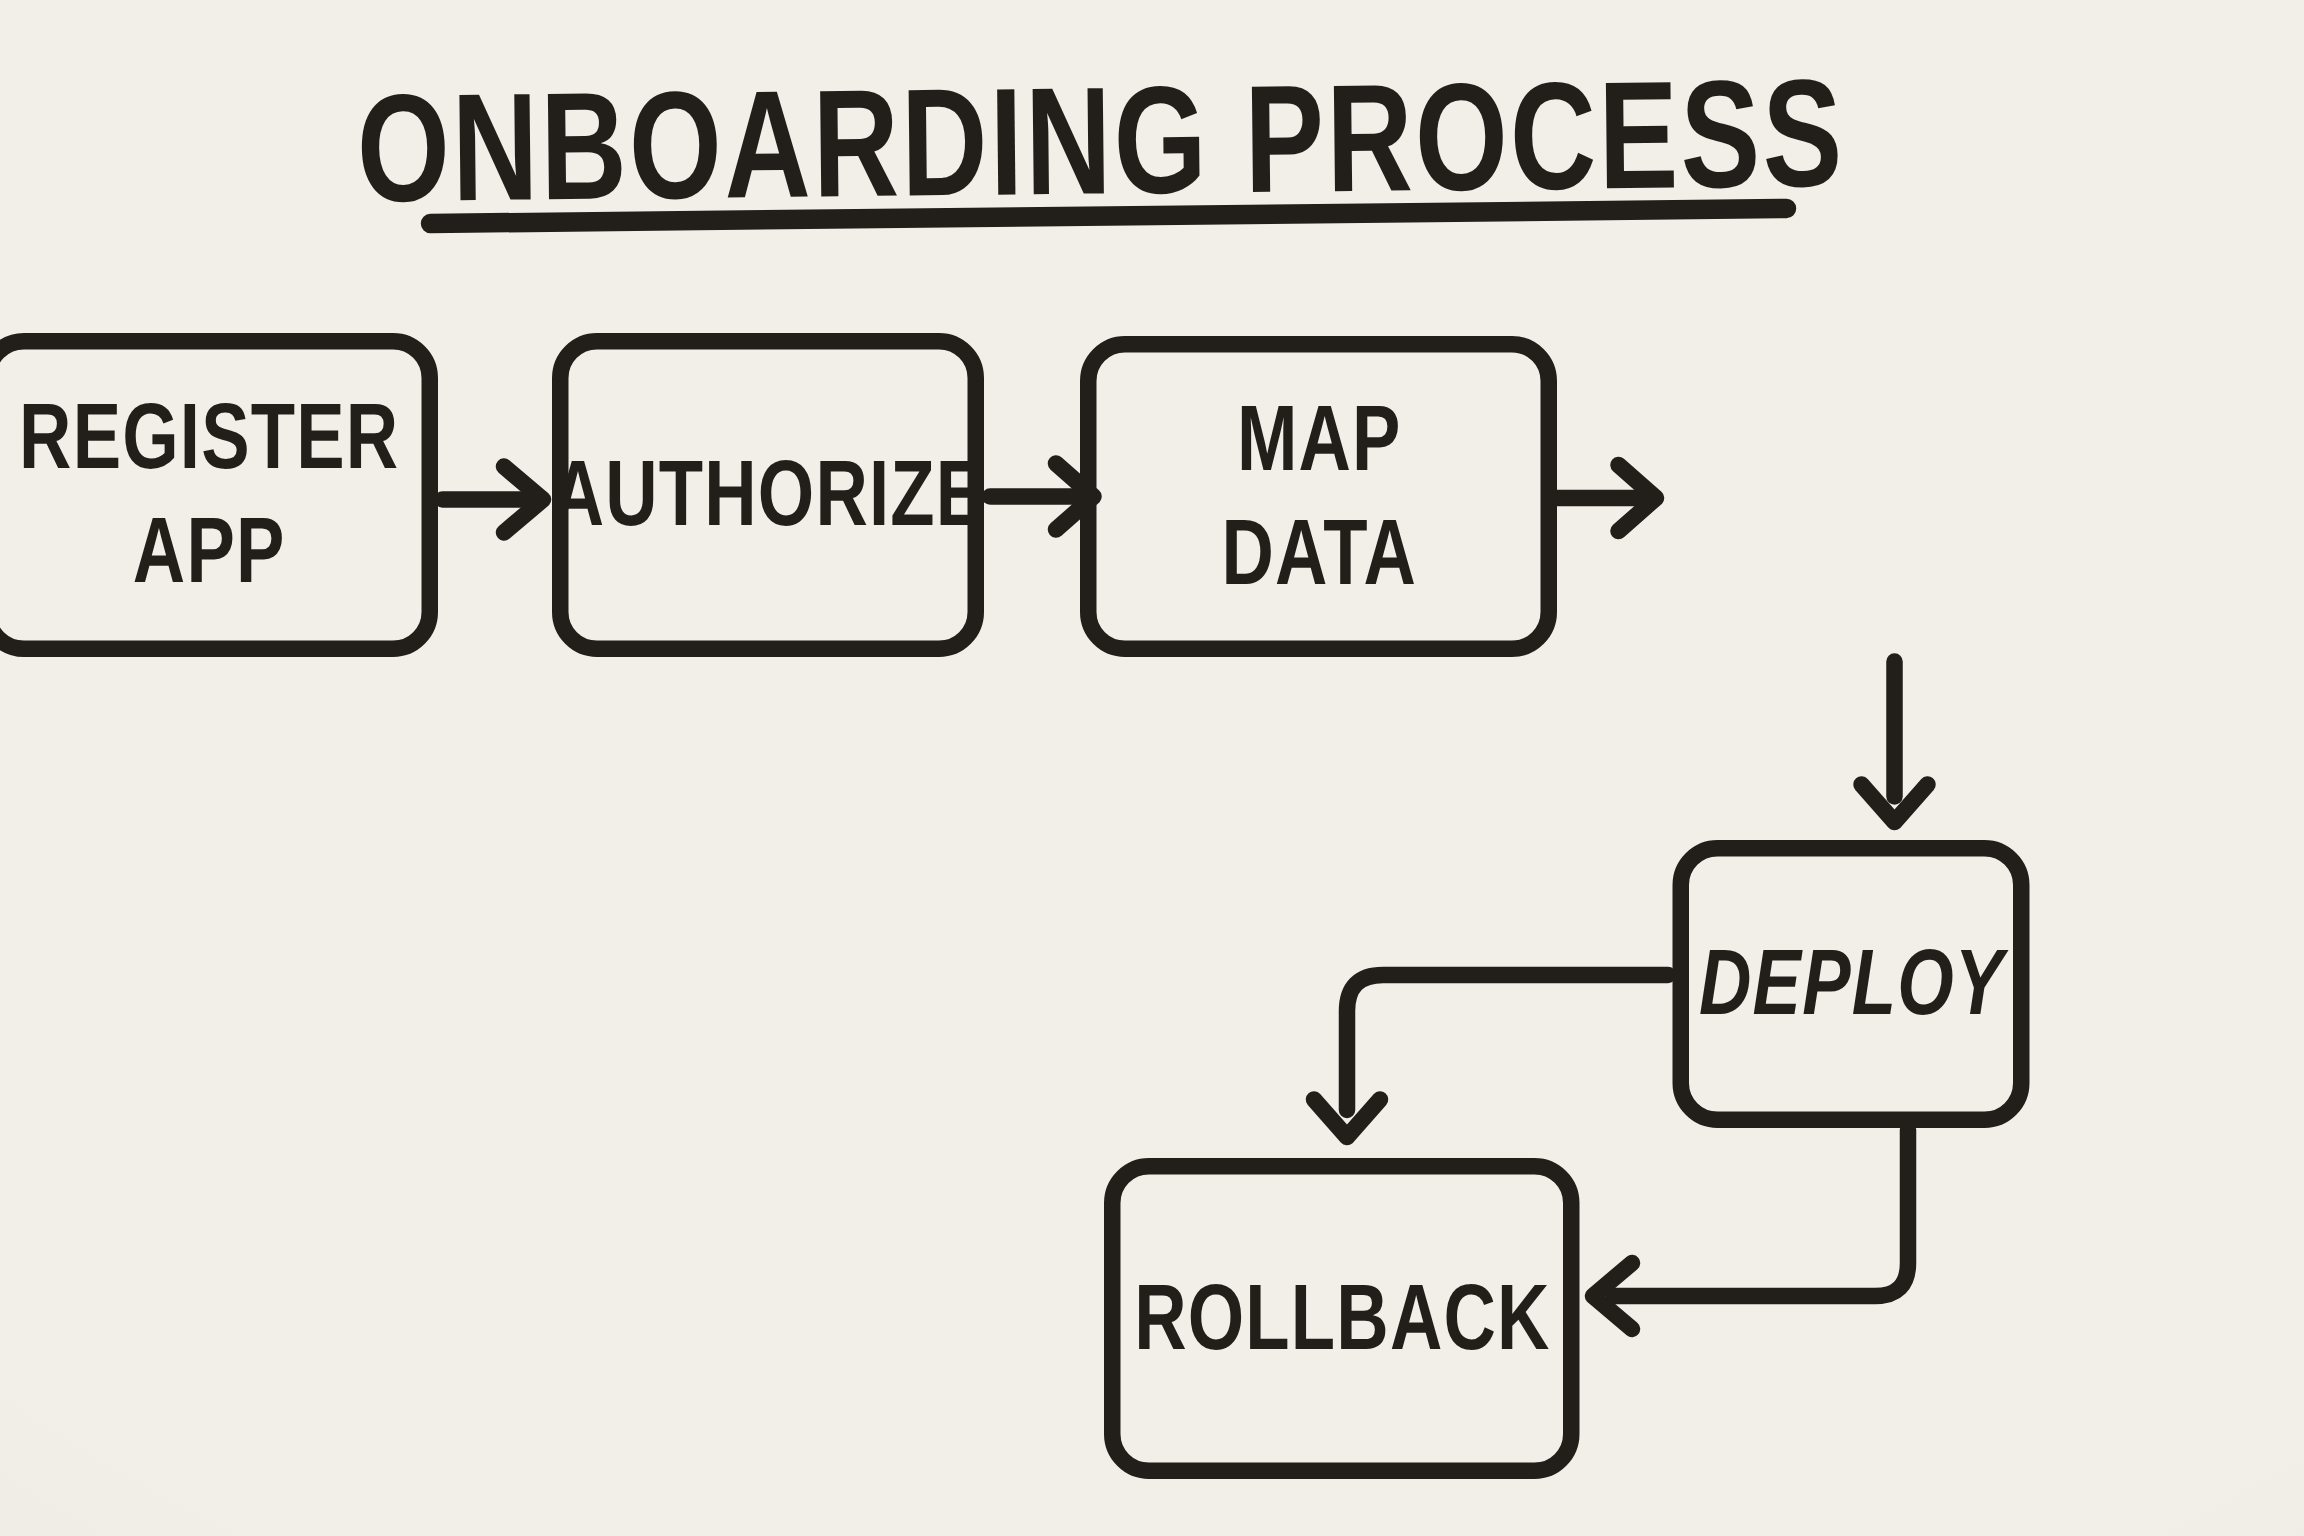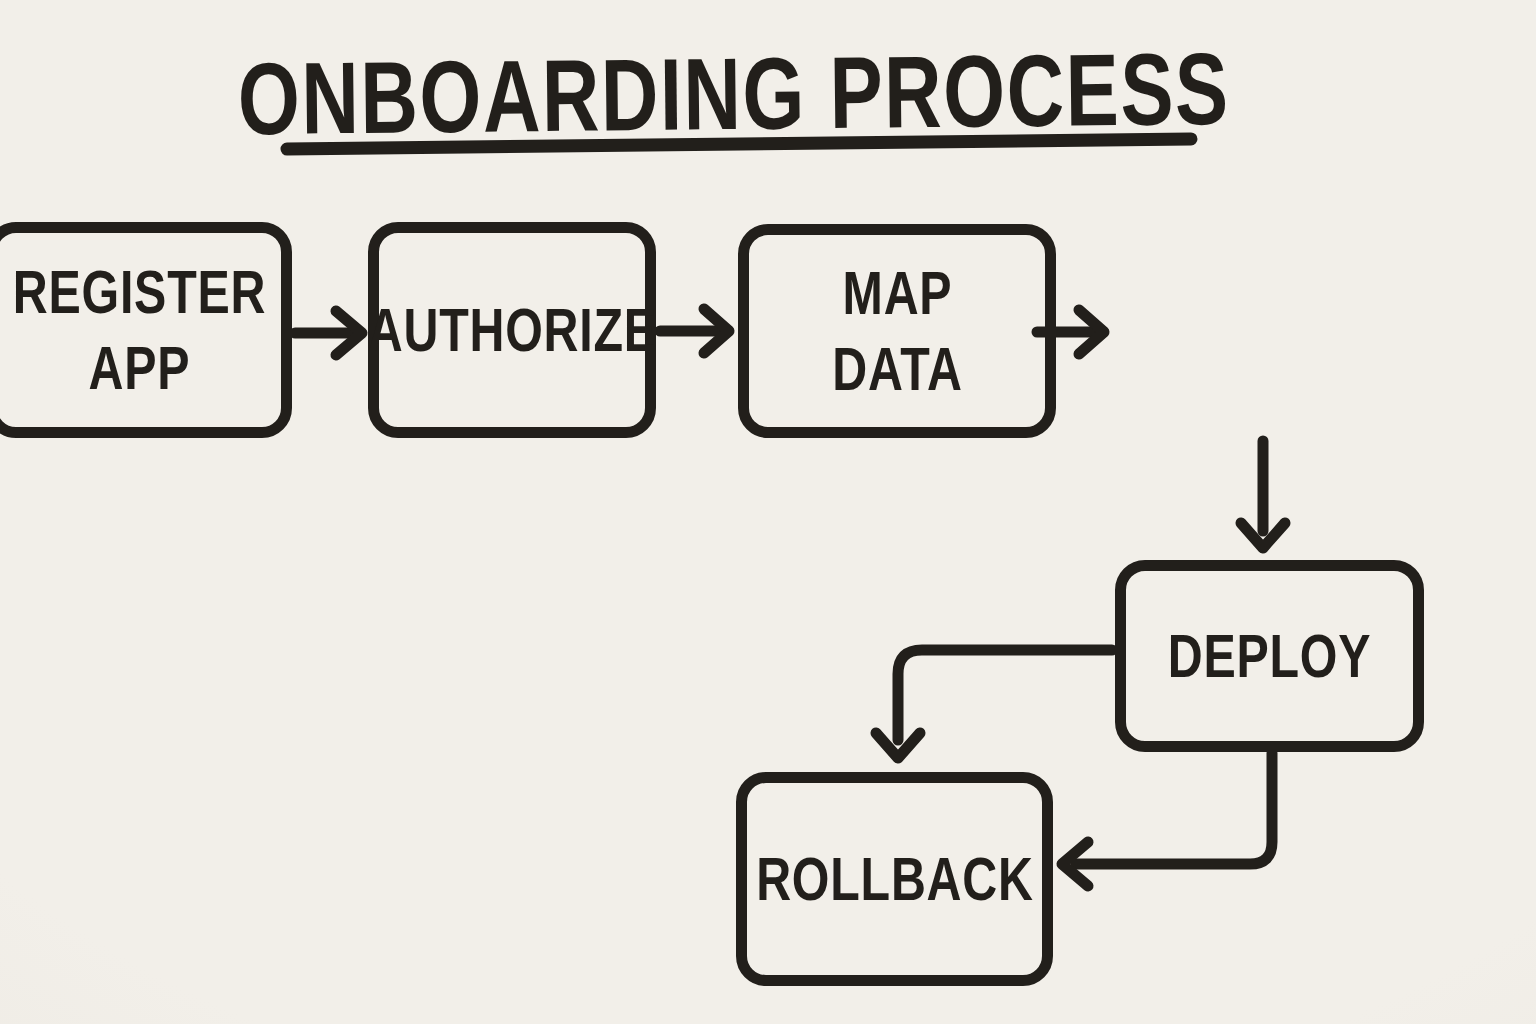--- a/index.html
+++ b/index.html
@@ -54,23 +54,23 @@
     line-height: 1.22;
     text-align: center;
     letter-spacing: 1px;
     white-space: nowrap;
     transform: scaleX(0.78);
     color: var(--ink);
   }
 
   .n-register { left: -14px; top: 222px; width: 306px; height: 216px; }
   .n-authorize { left: 368px; top: 222px; width: 288px; height: 216px; }
-  .n-mapdata  { left: 738px; top: 224px; width: 318px; height: 214px; }
+  .n-mapdata  { left: 720px; top: 224px; width: 318px; height: 214px; }
   .n-monitor  { left: 1113px; top: 223px; width: 295px; height: 215px; }
-  .n-deploy   { left: 1115px; top: 560px; width: 309px; height: 192px; }
+  .n-deploy   { left: 1115px; top: 560px; width: 238px; height: 192px; font-style: italic; }
   .n-rollback { left: 736px; top: 772px; width: 317px; height: 214px; }
 
   
   svg.connectors {
     position: absolute;
     inset: 0;
     width: 1536px;
     height: 1024px;
     color: var(--ink);
   }

